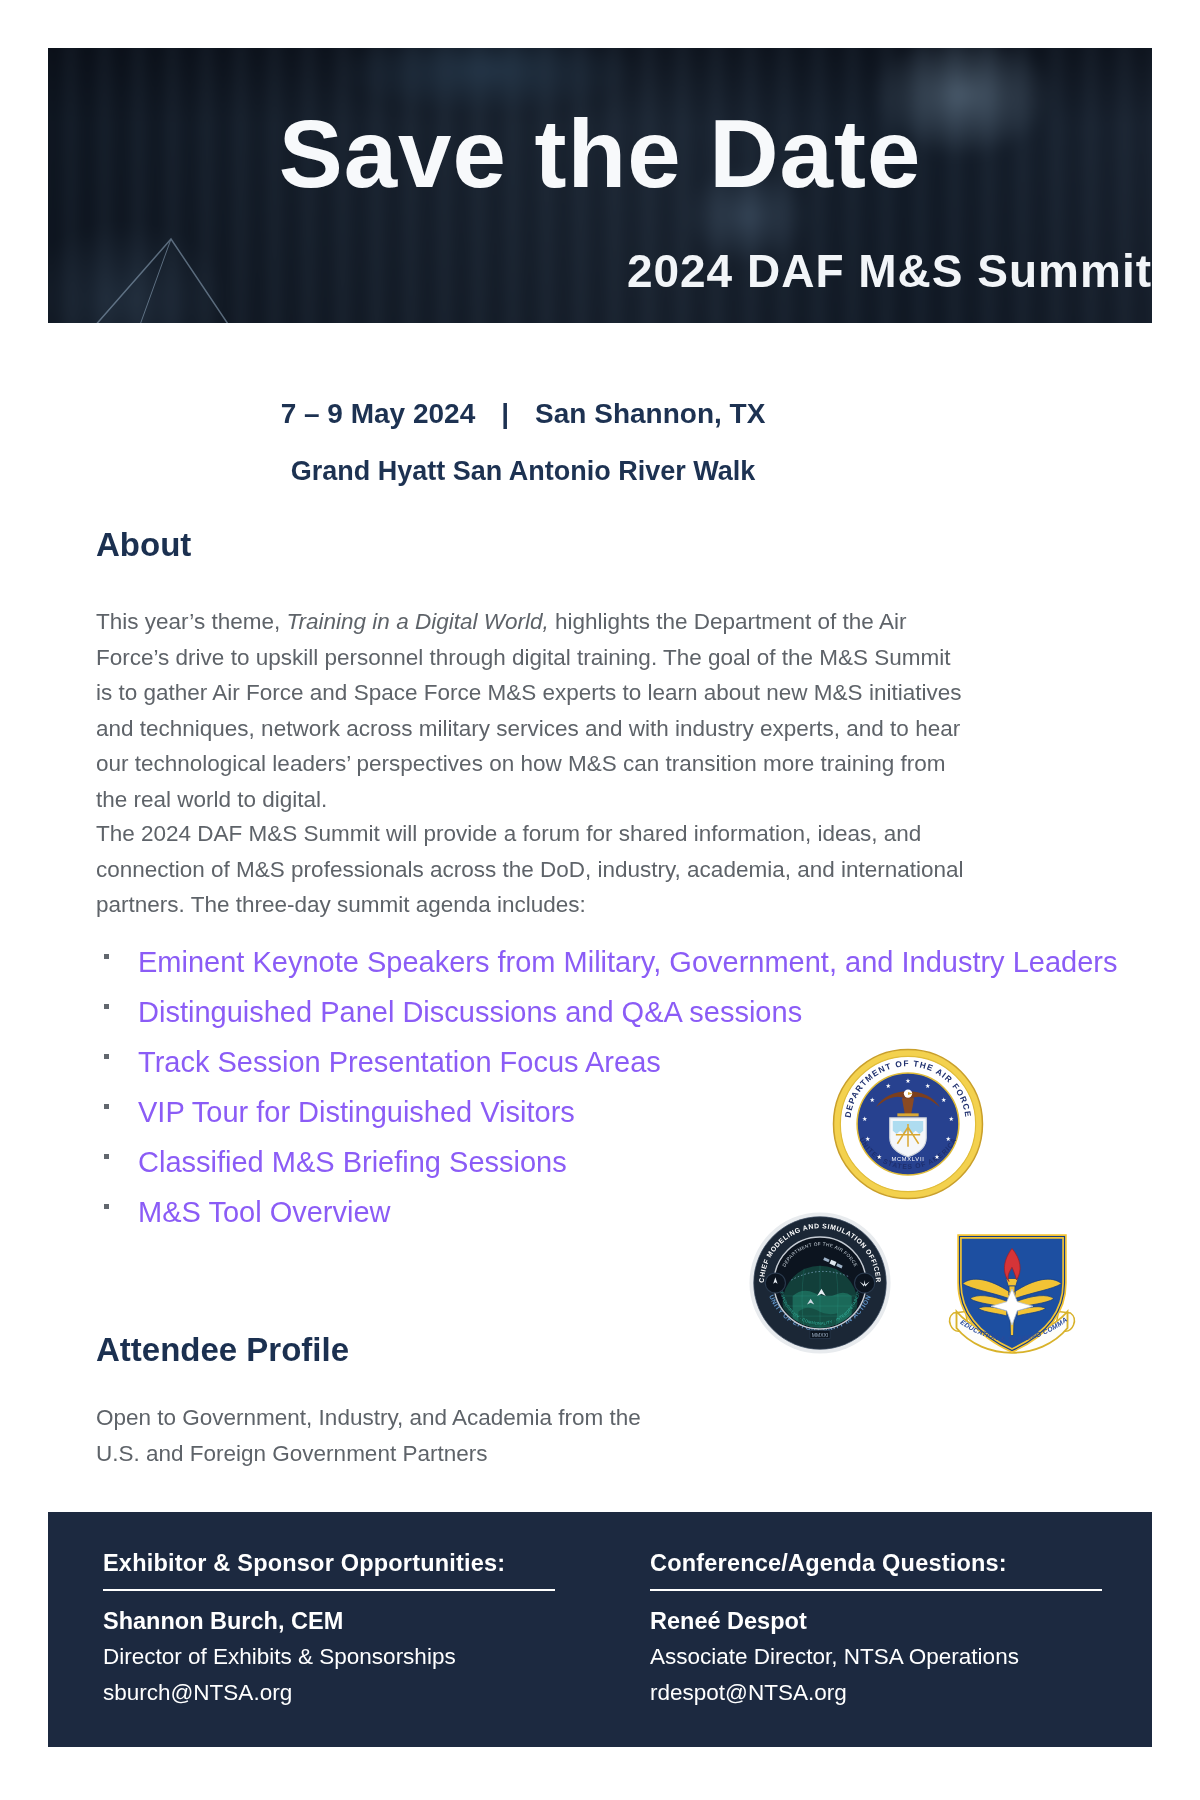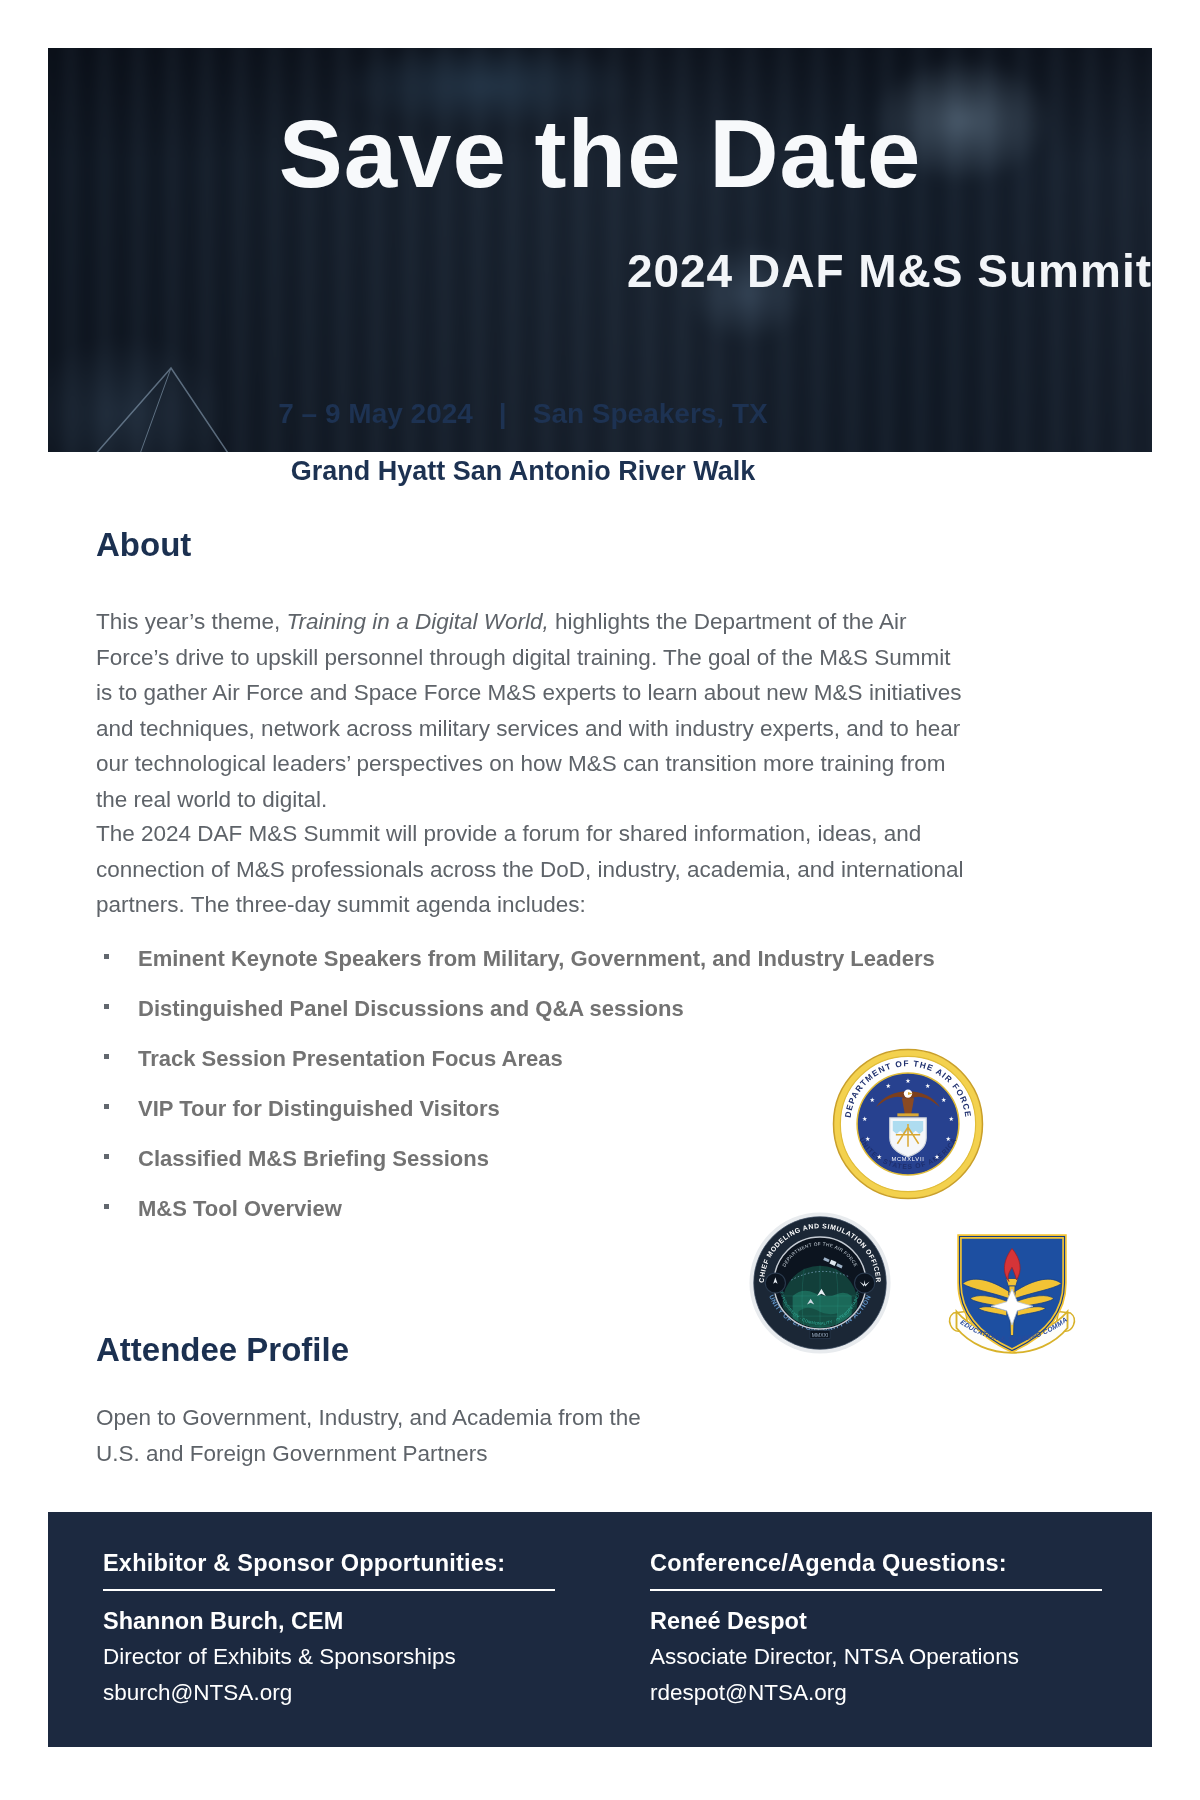--- a/index.html
+++ b/index.html
@@ -1,21 +1,21 @@
 <!DOCTYPE html>
 <html><head>
 <meta charset="utf-8">
 <style>
   html,body{margin:0;padding:0;background:#ffffff;}
   .page{position:relative;width:1200px;height:1800px;background:#ffffff;overflow:hidden;
         font-family:"Liberation Sans", sans-serif;}
   .flyer{position:absolute;left:48px;top:48px;width:1104px;height:1709px;background:#ffffff;}
 
   
-  .hero{position:absolute;left:0;top:0;width:1104px;height:404px;background:#0369a1;overflow:hidden;}
+  .hero{position:absolute;left:0;top:0;width:1104px;height:275px;background:#0369a1;overflow:hidden;}
   .hero-bg{position:absolute;inset:-14px;filter:blur(7px);
     background:
       radial-gradient(130px 90px at 82% 20%, rgba(160,190,215,.38), transparent 70%),
       radial-gradient(90px 70px at 63% 60%, rgba(120,150,180,.28), transparent 70%),
       radial-gradient(150px 110px at 8% 88%, rgba(90,120,150,.22), transparent 70%),
       radial-gradient(200px 60px at 40% 12%, rgba(40,60,80,.8), transparent 75%),
       repeating-linear-gradient(90deg, rgba(135,165,195,.15) 0 5px, rgba(20,30,44,0) 5px 34px),
       linear-gradient(180deg, rgba(8,12,20,.78) 0%, rgba(8,12,20,.15) 30%, rgba(8,12,20,.35) 100%),
       linear-gradient(90deg, #0f1722 0%, #18222f 30%, #1d2836 55%, #141e2b 78%, #1b2533 100%);
     background-color:#151f2c;}
@@ -32,21 +32,21 @@
   .event-line2{font-size:27px;font-weight:bold;margin-top:26px;}
 
   
   .h-section{position:absolute;left:48px;margin:0;font-size:33px;font-weight:bold;color:#1b3050;}
   .h-about{top:478px;}
   .h-attendee{top:1283px;}
   .para{position:absolute;left:48px;width:872px;margin:0;font-size:22.5px;line-height:35.5px;color:#5e6369;}
   .p1{top:556px;}
   .p2{top:768px;}
   .bullets{position:absolute;left:48px;top:898px;margin:0;padding:0;list-style:none;}
-  .bullets li{position:relative;height:50px;padding-left:42px;font-size:22px;color:#737373;font-weight:bold;}
+  .bullets li{position:relative;height:50px;padding-left:42px;font-size:29px;color:#8b5cf6;}
   .bullets li .sq{position:absolute;left:8px;top:8px;width:5px;height:5px;background:#62676e;}
   .attendee-text{position:absolute;left:48px;top:1352px;width:545px;margin:0;
     font-size:22.5px;line-height:36px;color:#5e6369;}
 
   
   .logo{position:absolute;}
   .logo-daf{left:784px;top:1000px;width:152px;height:152px;}
   .logo-cmso{left:700px;top:1163px;width:144px;height:144px;}
   .logo-aetc{left:888px;top:1169px;width:152px;height:150px;}
 
@@ -71,21 +71,21 @@
       <svg class="hero-tri" width="180" height="120">
         <polyline points="10,115 95,18 160,115 10,115" fill="none" stroke="#9fb8cf" stroke-width="1.5"></polyline>
         <line x1="95" y1="18" x2="60" y2="115" stroke="#9fb8cf" stroke-width="1"></line>
       </svg>
       <div class="hero-title">Save the Date</div>
       <div class="hero-subtitle">2024 DAF M&amp;S Summit</div>
     </div>
 
     <div class="event-block">
       <div class="event-line1">
-        <span>7 – 9 May 2024</span><span class="sep">|</span><span>San Speakers, TX</span>
+        <span>7 – 9 May 2024</span><span class="sep">|</span><span>San Shannon, TX</span>
       </div>
       <div class="event-line2">Grand Hyatt San Antonio River Walk</div>
     </div>
 
     <h2 class="h-section h-about">About</h2>
     <p class="para p1"><span>This year’s theme, </span><i>Training in a Digital World,</i><span> highlights the Department of the Air Force’s drive to upskill personnel through digital training. The goal of the M&amp;S Summit is to gather Air Force and Space Force M&amp;S experts to learn about new M&amp;S initiatives and techniques, network across military services and with industry experts, and to hear our technological leaders’ perspectives on how M&amp;S can transition more training from the real world to digital.</span></p>
     <p class="para p2">The 2024 DAF M&amp;S Summit will provide a forum for shared information, ideas, and connection of M&amp;S professionals across the DoD, industry, academia, and international partners. The three-day summit agenda includes:</p>
 
     <ul class="bullets">
       <li><span class="sq"></span><span>Eminent Keynote Speakers from Military, Government, and Industry Leaders</span></li>

